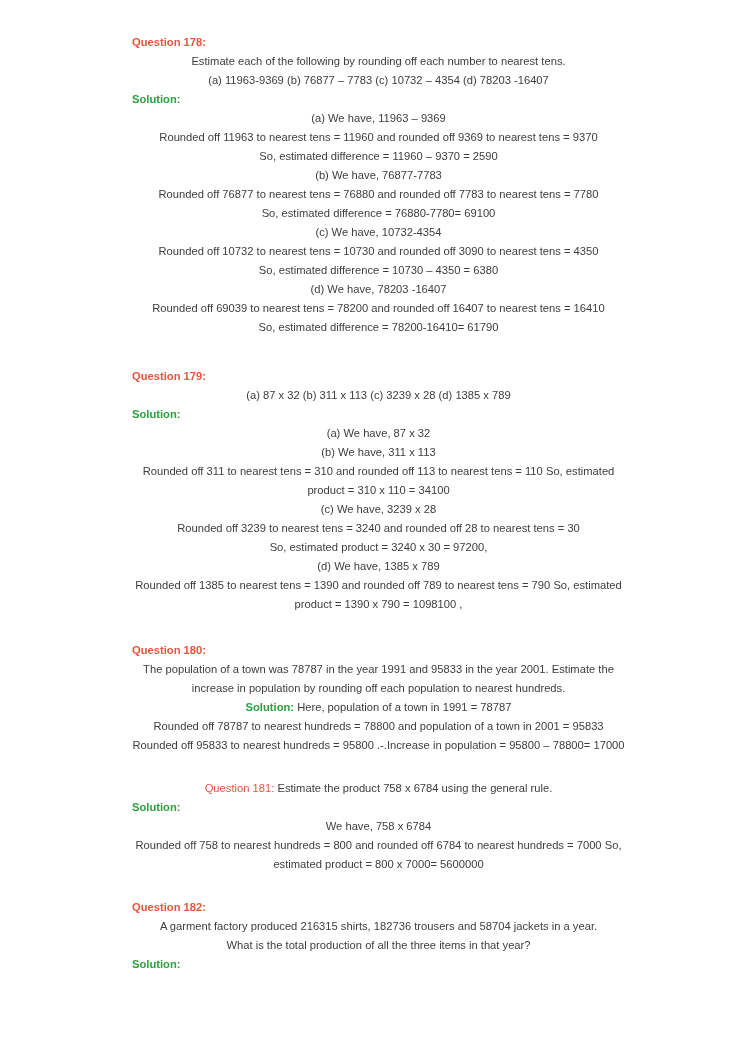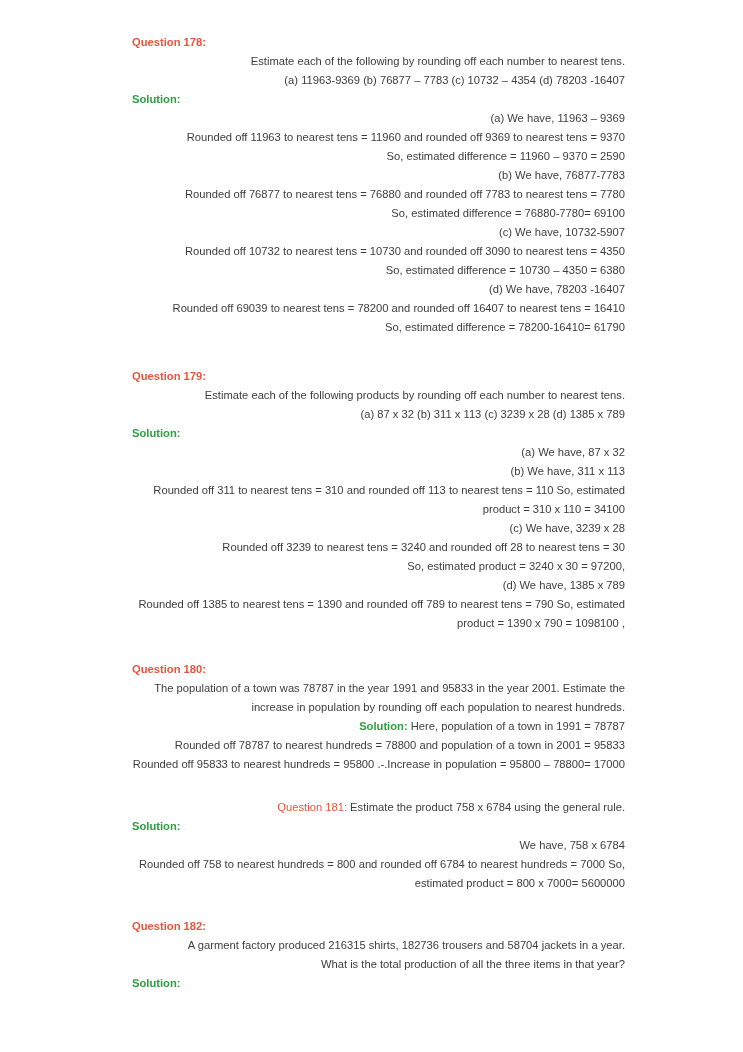--- a/index.html
+++ b/index.html
@@ -48,21 +48,21 @@
   }
   .sol-heading-inline {
     color: #2f9e41;
     font-weight: bold;
   }
   .line {
     font-size: 11.2px;
     line-height: 19px;
     margin: 0;
     color: #3d3d3d;
-    text-align: right;
+    text-align: center;
   }
   .gap-lg { height: 30px; }
   .gap-md { height: 27px; }
   .gap-sm { height: 24px; }
 </style>
 </head>
 <body>
 
 <div class="page">
   <div class="content">
@@ -71,33 +71,32 @@
       <p class="q-heading">Question 178:</p>
       <p class="line">Estimate each of the following by rounding off each number to nearest tens.</p>
       <p class="line">(a) 11963-9369 (b) 76877 – 7783 (c) 10732 – 4354 (d) 78203 -16407</p>
       <p class="sol-heading">Solution:</p>
       <p class="line">(a) We have, 11963 – 9369</p>
       <p class="line">Rounded off 11963 to nearest tens = 11960 and rounded off 9369 to nearest tens = 9370</p>
       <p class="line">So, estimated difference = 11960 – 9370 = 2590</p>
       <p class="line">(b) We have, 76877-7783</p>
       <p class="line">Rounded off 76877 to nearest tens = 76880 and rounded off 7783 to nearest tens = 7780</p>
       <p class="line">So, estimated difference = 76880-7780= 69100</p>
-      <p class="line">(c) We have, 10732-5907</p>
+      <p class="line">(c) We have, 10732-4354</p>
       <p class="line">Rounded off 10732 to nearest tens = 10730 and rounded off 3090 to nearest tens = 4350</p>
       <p class="line">So, estimated difference = 10730 – 4350 = 6380</p>
       <p class="line">(d) We have, 78203 -16407</p>
       <p class="line">Rounded off 69039 to nearest tens = 78200 and rounded off 16407 to nearest tens = 16410</p>
       <p class="line">So, estimated difference = 78200-16410= 61790</p>
     </section>
 
     <div class="gap-lg"></div>
 
     <section class="q-block">
       <p class="q-heading">Question 179:</p>
-      <p class="line">Estimate each of the following products by rounding off each number to nearest tens.</p>
       <p class="line">(a) 87 x 32 (b) 311 x 113 (c) 3239 x 28 (d) 1385 x 789</p>
       <p class="sol-heading">Solution:</p>
       <p class="line">(a) We have, 87 x 32</p>
       <p class="line">(b) We have, 311 x 113</p>
       <p class="line">Rounded off 311 to nearest tens = 310 and rounded off 113 to nearest tens = 110 So, estimated product = 310 x 110 = 34100</p>
       <p class="line">(c) We have, 3239 x 28</p>
       <p class="line">Rounded off 3239 to nearest tens = 3240 and rounded off 28 to nearest tens = 30</p>
       <p class="line">So, estimated product = 3240 x 30 = 97200,</p>
       <p class="line">(d) We have, 1385 x 789</p>
       <p class="line">Rounded off 1385 to nearest tens = 1390 and rounded off 789 to nearest tens = 790 So, estimated product = 1390 x 790 = 1098100 ,</p>

